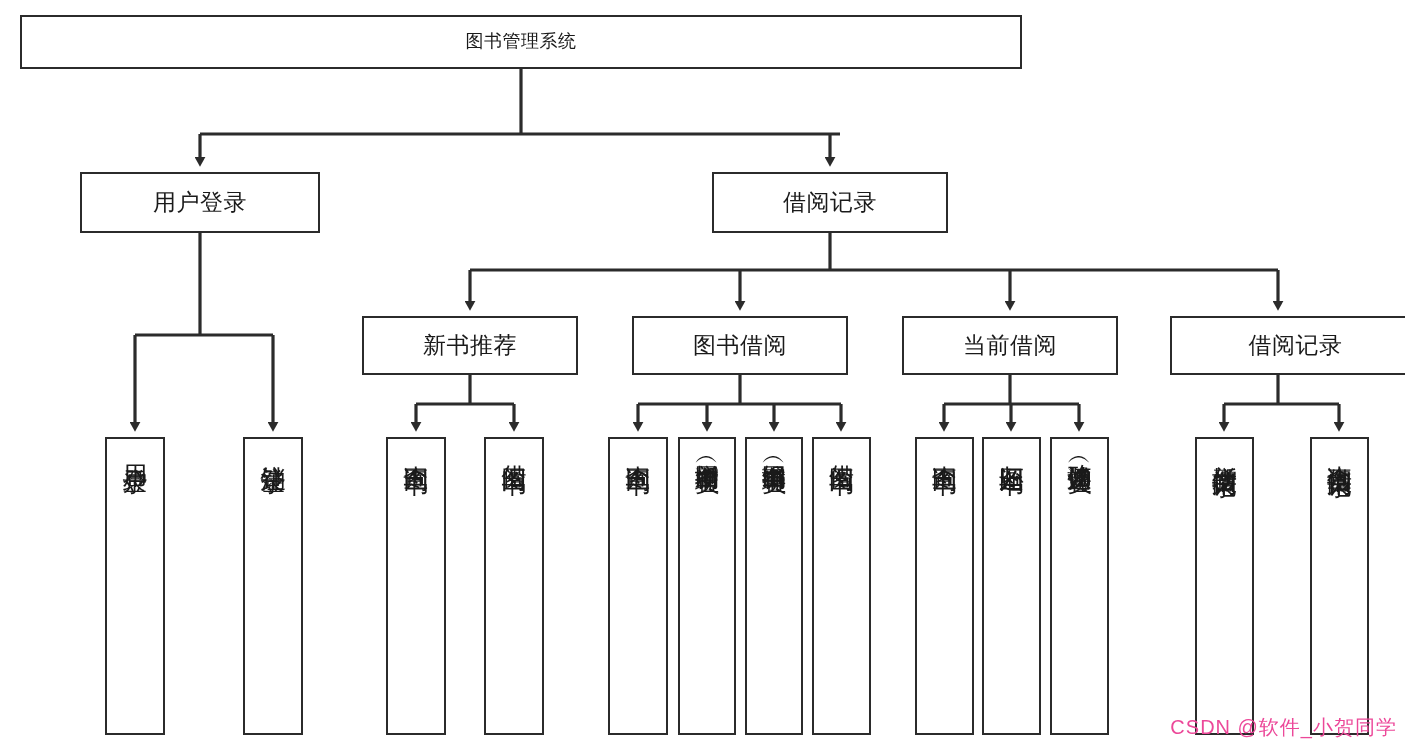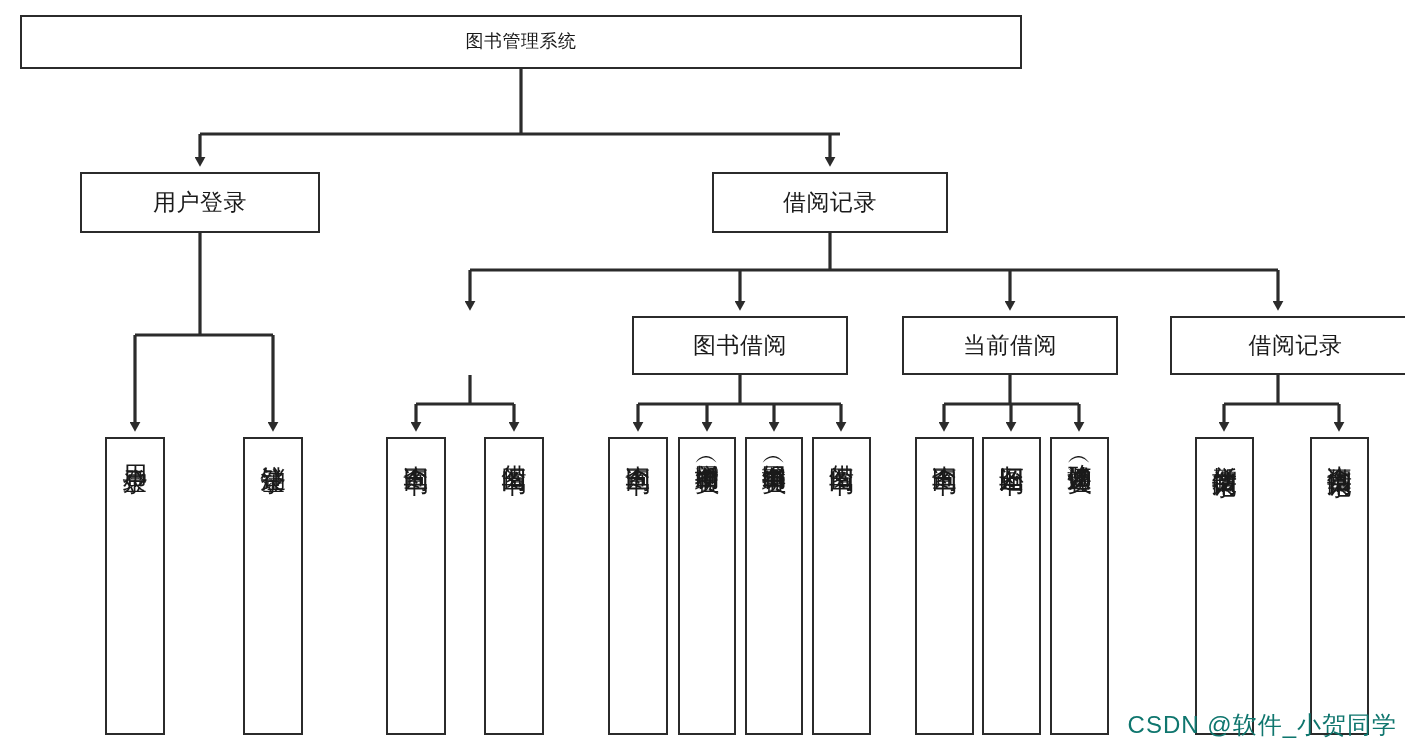--- a/index.html
+++ b/index.html
@@ -66,22 +66,22 @@
   }
   
   .node.vert.tall .node-label {
     font-size: 24px;
     letter-spacing: 1px;
   }
   #watermark {
     position: absolute;
     right: 8px;
     bottom: 6px;
-    font-size: 24px;
-    color: #0f766e;
+    font-size: 20px;
+    color: #ec4899;
     letter-spacing: 1px;
     user-select: none;
     white-space: nowrap;
   }
 </style>
 </head>
 <body>
 
 <div id="diagram-root">
 
@@ -139,20 +139,23 @@
     <span class="node-label">图书管理系统</span>
   </div>
 
   <div class="node horiz" style="left:80px; top:172px; width:240px; height:61px;">
     <span class="node-label">用户登录</span>
   </div>
   <div class="node horiz" style="left:712px; top:172px; width:236px; height:61px;">
     <span class="node-label">借阅记录</span>
   </div>
 
+  <div class="node horiz" style="left:362px; top:316px; width:216px; height:59px;">
+    <span class="node-label">新书推荐</span>
+  </div>
   <div class="node horiz" style="left:902px; top:316px; width:216px; height:59px;">
     <span class="node-label">当前借阅</span>
   </div>
   <div class="node horiz" style="left:632px; top:316px; width:216px; height:59px;">
     <span class="node-label">图书借阅</span>
   </div>
   <div class="node horiz" style="left:1170px; top:316px; width:251px; height:59px;">
     <span class="node-label">借阅记录</span>
   </div>
 

